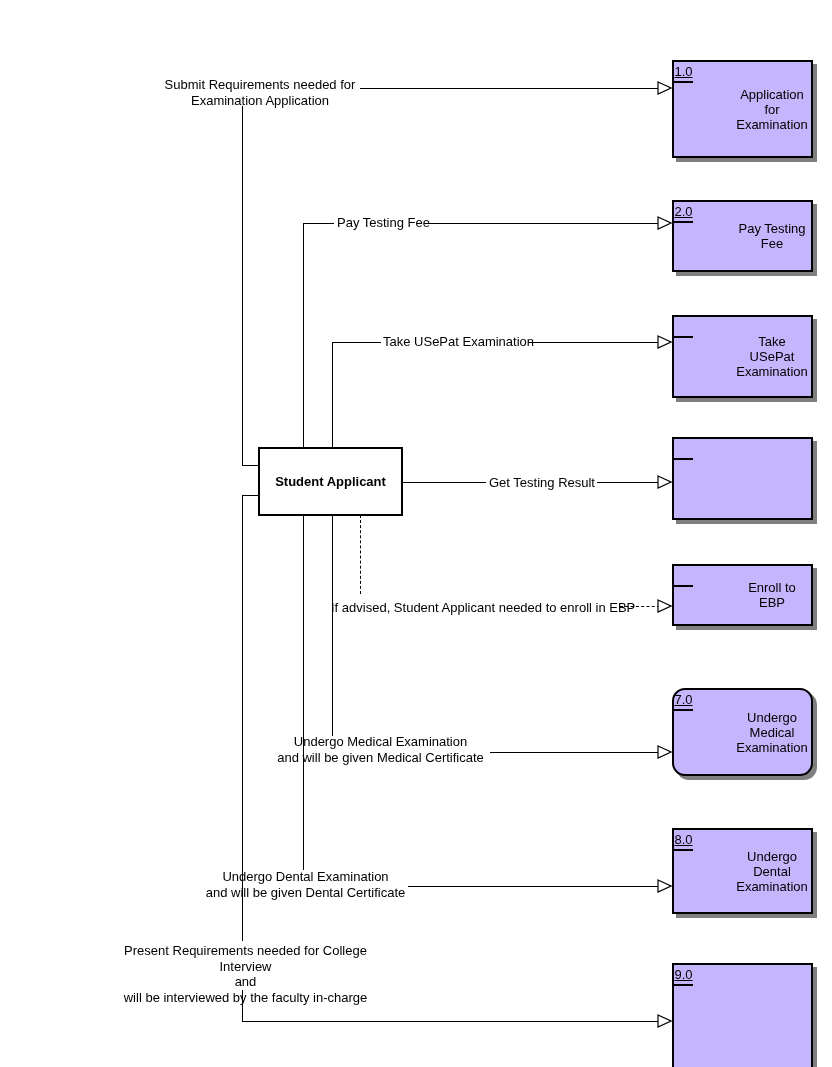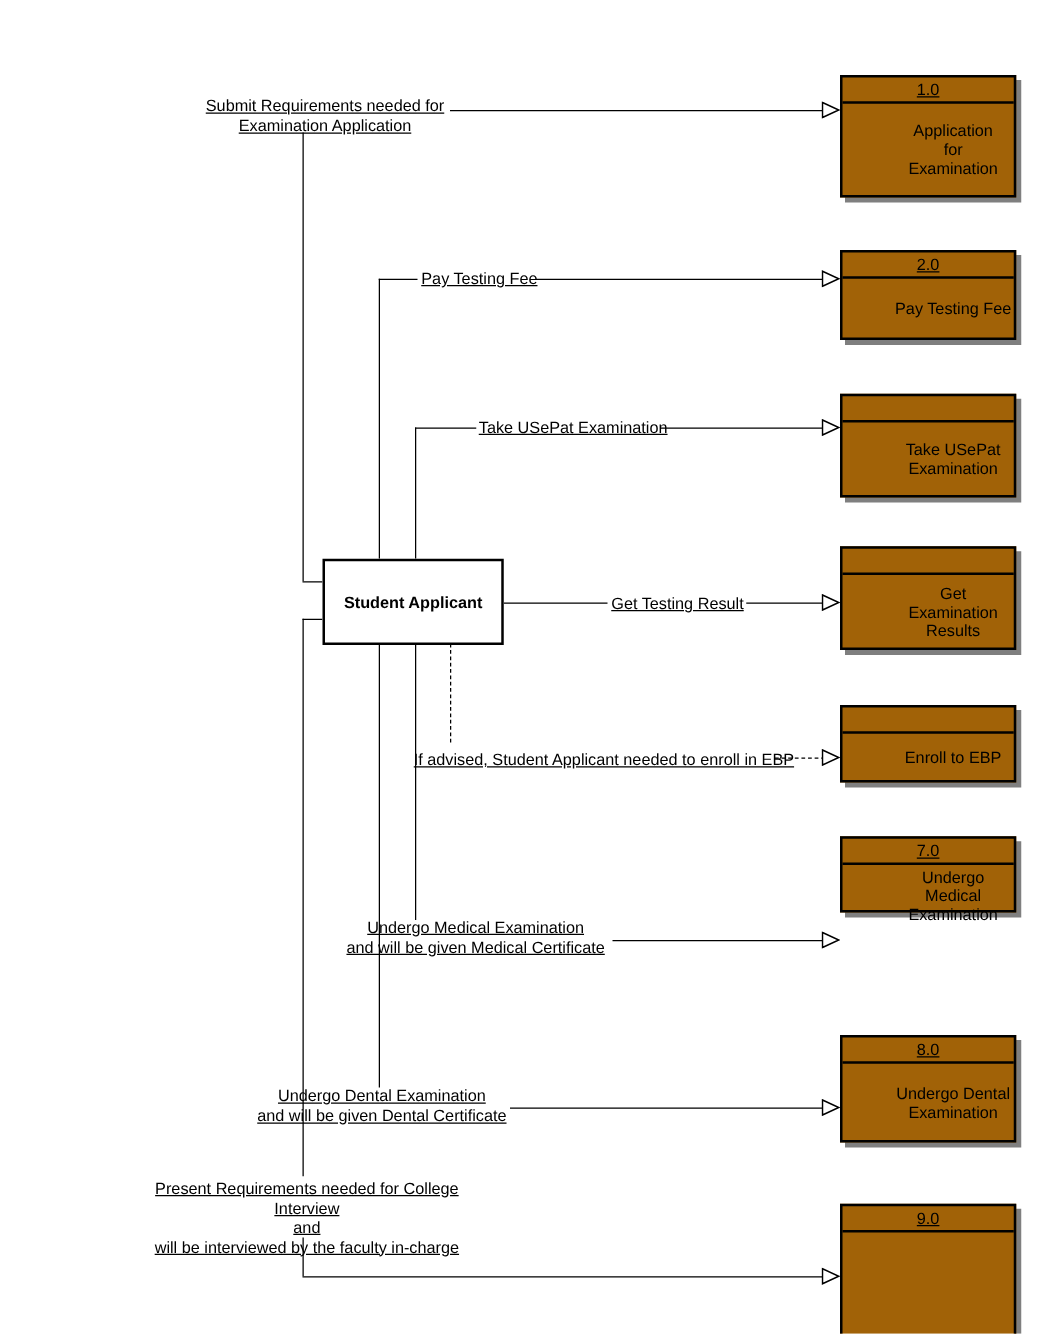--- a/index.html
+++ b/index.html
@@ -9,23 +9,23 @@
     font-family:"Liberation Sans", sans-serif; color:#000; overflow:hidden;
   }
   
   .hline { position:absolute; height:0; border-top:1px solid #000; }
   .vline { position:absolute; width:0; border-left:1px solid #000; }
   .hline.dashed { border-top-style:dashed; }
   .vline.dashed { border-left-style:dashed; }
   
   .pbox {
     position:absolute; left:672px; width:141px; box-sizing:border-box;
-    background:#a16207; border:2px solid #000;
+    background:#c4b5fd; border:2px solid #000;
     box-shadow:4px 4px 0 #7f7f7f;
-    display:flex; flex-direction:column;
+    display:flex; 
   }
   .pbox .phead {
     height:19px; flex:0 0 19px; border-bottom:2px solid #000;
     display:flex; align-items:center; justify-content:center;
     font-size:13px;
   }
   .pbox .pnum { text-decoration:underline; }
   .pbox .pbody {
     flex:1 1 auto; display:flex; align-items:center; justify-content:center;
     text-align:center; font-size:13px; line-height:15px; white-space:pre-line;
@@ -35,21 +35,21 @@
   
   .entity {
     position:absolute; left:258px; top:447px; width:145px; height:69px;
     box-sizing:border-box; border:2px solid #000; background:#ffffff;
     display:flex; align-items:center; justify-content:center;
     font-size:13px; font-weight:bold; text-align:center;
   }
   
   .flabel {
     position:absolute; font-size:13px; line-height:15.5px; text-align:center;
-    white-space:pre-line; background:transparent;text-decoration:underline;
+    white-space:pre-line; background:transparent;
   }
   .nowrap { white-space:nowrap; }
   .arrow { position:absolute; width:15px; height:14px; }
 </style>
 </head>
 <body>
 
 <div class="canvas">
 
   <div class="hline" style="left:360px;top:88px;width:300px;"></div>
@@ -135,30 +135,28 @@
     <div class="phead">
         <span class="pnum"></span>
       </div>
     <div class="pbody">Take USePat
 Examination</div>
   </div>
   <div class="pbox" style="top:437px;height:83px;">
     <div class="phead">
         <span class="pnum"></span>
       </div>
-    <div class="pbody">Get Examination
-Results</div>
   </div>
   <div class="pbox" style="top:564px;height:62px;">
     <div class="phead">
         <span class="pnum"></span>
       </div>
     <div class="pbody">Enroll to EBP</div>
   </div>
-  <div class="pbox" style="top:669px;height:61px;">
+  <div class="pbox" style="top:688px;height:88px;border-radius:13px;">
     <div class="phead">
         <span class="pnum">7.0</span>
       </div>
     <div class="pbody">Undergo Medical
 Examination</div>
   </div>
   <div class="pbox" style="top:828px;height:86px;justify-content:flex-end;">
     <div class="phead">
         <span class="pnum">8.0</span>
       </div>

